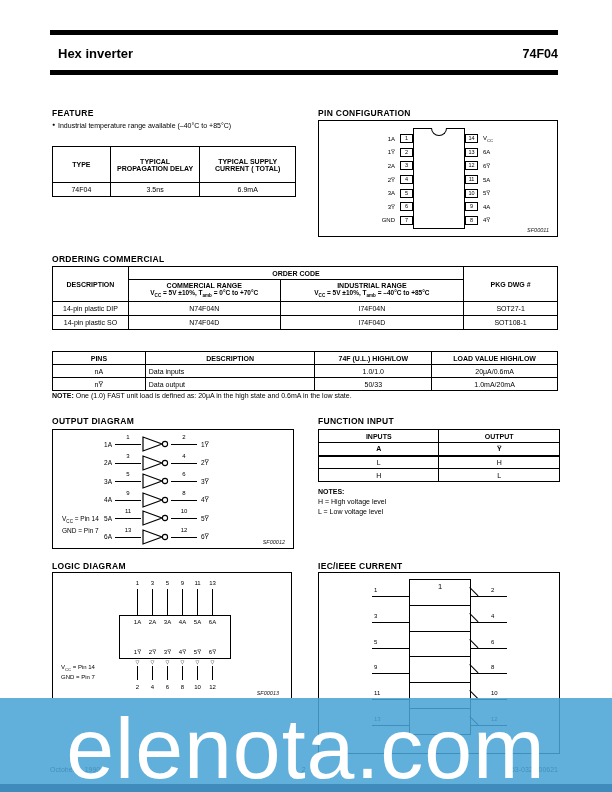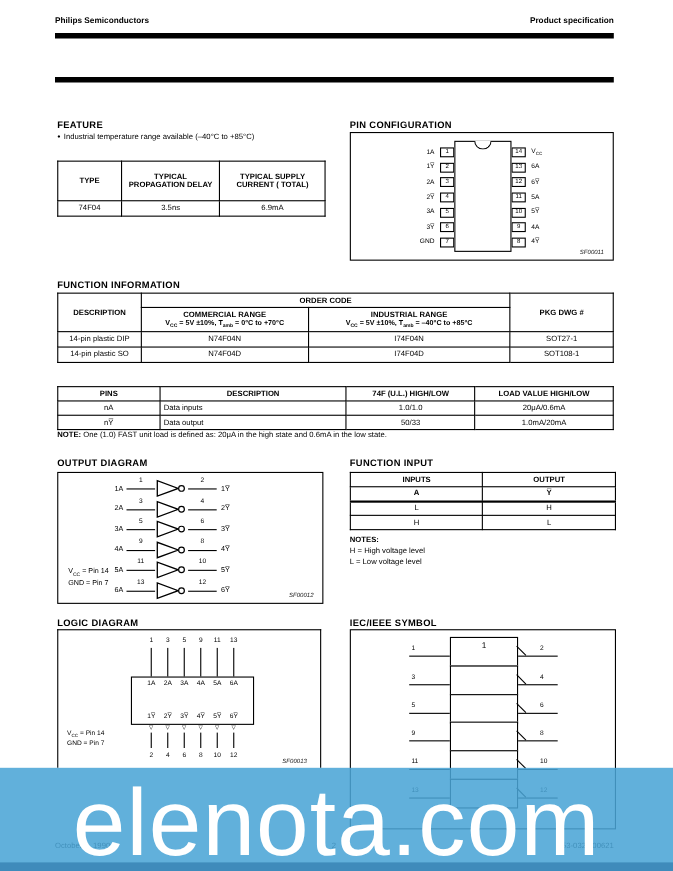--- a/index.html
+++ b/index.html
@@ -92,25 +92,25 @@
   .wm-strip { position:absolute; left:0; top:784px; width:612px; height:8px; background:rgba(23,96,148,0.45); z-index:6; }
   .wm-text { position:absolute; left:0; width:612px; top:699px; text-align:center; font-size:86px;
              color:#fff; z-index:7; letter-spacing:1px; white-space:nowrap; }
   sub { font-size:70%; }
 </style>
 </head>
 <body>
 
 <div class="page">
 
-  <div class="abs hdr-row">
-    <span>Philips Semiconductors</span>
-    <span>Product specification</span>
-  </div>
   <div class="abs bar" style="top:30px"></div>
+  <div class="abs title-row">
+    <span class="doc-title">Hex inverter</span>
+    <span class="part-no">74F04</span>
+  </div>
   <div class="abs bar" style="top:70px"></div>
 
   <div class="abs sec-h" style="left:52px; top:108px">FEATURE</div>
   <div class="abs bullet-line" style="left:52px; top:121px">
     <span class="bullet">●</span><span>Industrial temperature range available (–40°C to +85°C)</span>
   </div>
   <table class="abs outer" style="left:52px; top:146px; width:244px">
     <tbody>
         <tr style="height:36px">
       <th style="width:58px">TYPE</th>
@@ -200,21 +200,21 @@
         </div>
 
         <div class="dip-row">
           <span class="pin-box">8</span>
           <span class="dip-label">4Y̅</span>
         </div>
       </div>
     <div class="abs fig-code" style="right:8px; bottom:3px">SF00011</div>
   </div>
 
-  <div class="abs sec-h" style="left:52px; top:254px">FUNCTION INFORMATION</div>
+  <div class="abs sec-h" style="left:52px; top:254px">ORDERING COMMERCIAL</div>
   <table class="abs outer" style="left:52px; top:266px; width:506px">
     <tbody>
         <tr style="height:13px">
       <th rowspan="2" style="width:76px">DESCRIPTION</th>
       <th colspan="2">ORDER CODE</th>
       <th rowspan="2" style="width:94px">PKG DWG #</th>
     </tr>
     <tr style="height:22px">
       <th style="width:152px">
         <div>COMMERCIAL RANGE</div>
@@ -466,21 +466,21 @@
           <div class="ls-botnum">12</div>
         </div>
       </div>
     <div class="ls-note">
       <div>V<sub>CC</sub> = Pin 14</div>
       <div>GND = Pin 7</div>
     </div>
     <div class="abs fig-code" style="right:12px; bottom:2px">SF00013</div>
   </div>
 
-  <div class="abs sec-h" style="left:318px; top:561px">IEC/IEEE SYMBOL</div>
+  <div class="abs sec-h" style="left:318px; top:561px">IEC/IEEE CURRENT</div>
   <div class="frame" style="left:318px; top:572px; width:242px; height:182px">
     <div class="iec-rows">
 
         <div class="iec-row">
           <span class="iec-lnum">1</span>
           <span class="iec-lwire"></span>
           <span class="iec-box"></span>
           <span class="iec-diag"></span>
           <span class="iec-rwire"></span>
           <span class="iec-rnum">2</span>

